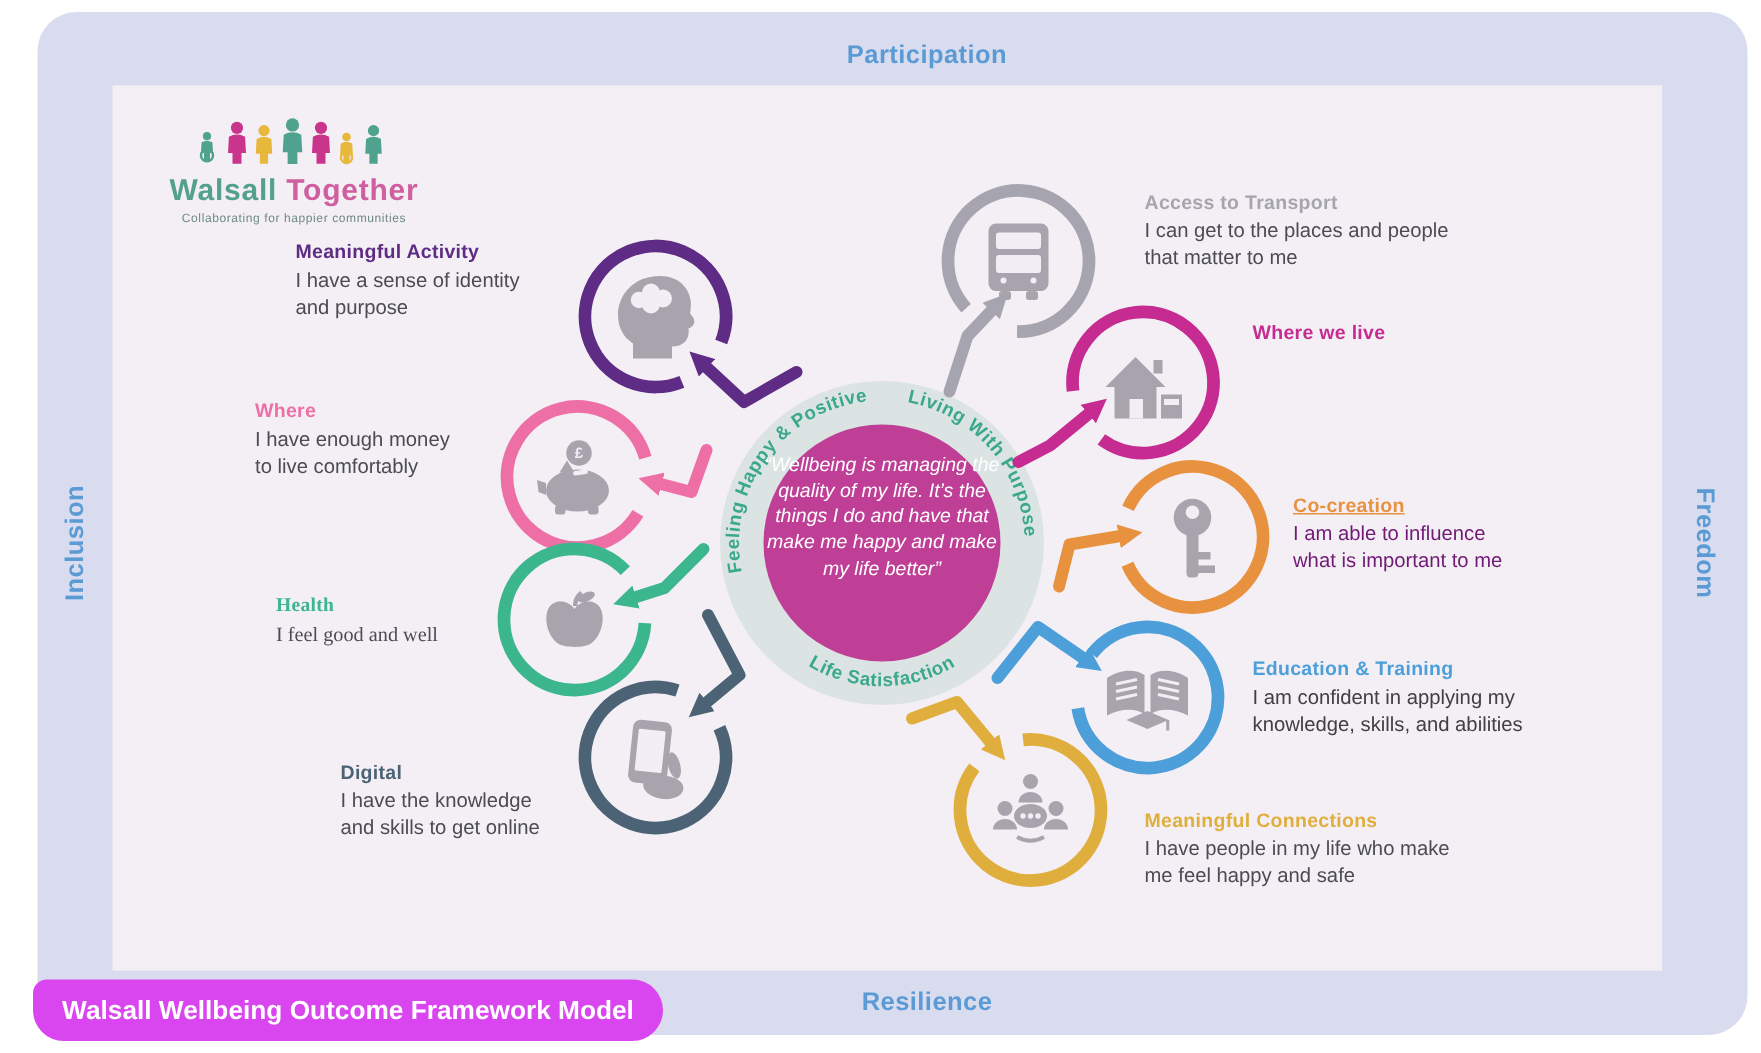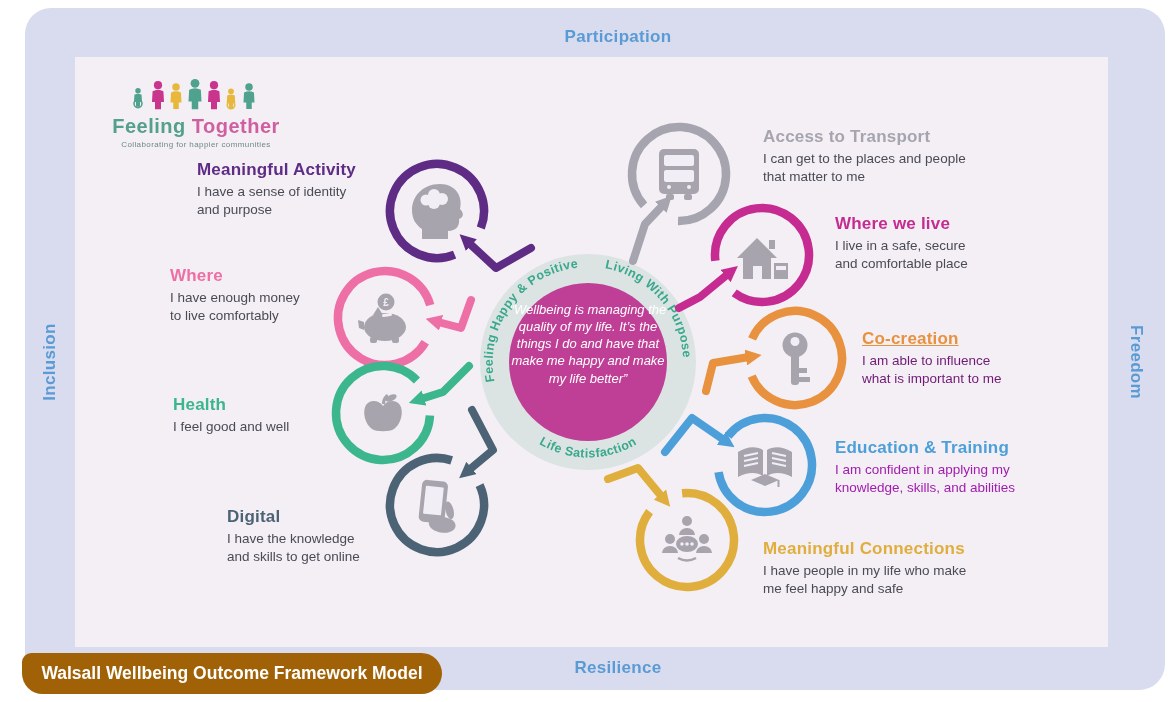--- a/index.html
+++ b/index.html
@@ -7,21 +7,21 @@
          font-family:"Liberation Sans", sans-serif;}
   .frame{position:absolute;left:25px;top:8px;width:1140px;height:682px;border-radius:26px;}
   .inner{position:absolute;left:75px;top:57px;width:1033px;height:590px;}
   .edge{position:absolute;font-weight:bold;font-size:17px;letter-spacing:.3px;}
   .edge.h{left:25px;width:1140px;text-align:center;padding-left:23px;}
   .edge.v{white-space:nowrap;}
   .diagram{position:absolute;left:0;top:0;width:1174px;height:702px;}
   .quote{position:absolute;left:509px;top:301px;width:158px;text-align:center;color:#ffffff;
          font-weight:normal;font-style:italic;font-size:13px;line-height:1.32;}
   .outcome{position:absolute;}
-  .o-title{font-weight:bold;font-size:17px;letter-spacing:.2px;}
+  .o-title{font-weight:bold;font-size:13px;letter-spacing:.2px;}
   .o-desc{font-size:13.5px;line-height:1.35;margin-top:3px;white-space:pre-line;}
   .badge{position:absolute;left:22px;top:653px;width:420px;height:41px;line-height:41px;
          text-align:center;color:#ffffff;font-weight:bold;font-size:17.5px;
          border-radius:10px 22px 22px 22px;}
   .logo{position:absolute;left:96px;top:74px;width:200px;text-align:center;}
   .logo-title{font-size:20px;font-weight:bold;letter-spacing:.5px;margin-top:1px;}
   .logo-tagline{font-size:8px;letter-spacing:.4px;margin-top:2px;}
   .arc-text{font-size:12.5px;font-weight:bold;letter-spacing:.4px;}
 </style>
 </head>
@@ -64,21 +64,21 @@
         <circle cx="0" cy="-9" r="3.4"></circle>
           <path d="M -4.5,-4 Q 0,-6.5 4.5,-4 L 5,5 L 2.5,5 L 2.5,11 L -2.5,11 L -2.5,5 L -5,5 Z"></path>
         <circle cx="0" cy="7" r="4.4" fill="none" stroke-width="1.8" stroke="#e8b83c"></circle>
       </g>
       <g transform="translate(123,23) scale(1.1)" fill="#4fa28d">
         <circle cx="0" cy="-9" r="3.4"></circle>
           <path d="M -4.5,-4 Q 0,-6.5 4.5,-4 L 5,5 L 2.5,5 L 2.5,11 L -2.5,11 L -2.5,5 L -5,5 Z"></path>
       </g>
     </svg>
     <div class="logo-title">
-      <span style="color: rgb(83, 160, 140);">Feeling</span>
+      <span style="color: rgb(83, 160, 140);">Walsall</span>
       <span style="color: rgb(207, 95, 159);">Together</span>
     </div>
     <div class="logo-tagline" style="color: rgb(110, 138, 132);">Collaborating for happier communities</div>
   </div>
 
   <svg class="diagram" viewBox="0 0 1174 702">
     <defs>
       <marker id="m0" viewBox="0 0 10 10" refX="2" refY="5" markerWidth="2" markerHeight="2" orient="auto">
           <path d="M0,0 L10,5 L0,10 Z" fill="#5e2b85"></path>
         </marker>
@@ -247,50 +247,48 @@
   <div class="outcome" style="left:197px;top:160px;">
     <div class="o-title" style="color: rgb(94, 43, 133);">Meaningful Activity</div>
     <div class="o-desc" style="color: rgb(75, 75, 85);">I have a sense of identity
 and purpose</div>
   </div>
   <div class="outcome" style="left:170px;top:266px;">
     <div class="o-title" style="color: rgb(238, 111, 165);">Where</div>
     <div class="o-desc" style="color: rgb(75, 75, 85);">I have enough money
 to live comfortably</div>
   </div>
-  <div class="outcome" style="left:173px;top:395px;">
+  <div class="outcome" style="left:184px;top:395px;font-family:Liberation Serif, serif;">
     <div class="o-title" style="color: rgb(60, 182, 140);">Health</div>
     <div class="o-desc" style="color: rgb(75, 75, 85);">I feel good and well</div>
   </div>
   <div class="outcome" style="left:227px;top:507px;">
     <div class="o-title" style="color: rgb(76, 99, 118);">Digital</div>
     <div class="o-desc" style="color: rgb(75, 75, 85);">I have the knowledge
 and skills to get online</div>
   </div>
   <div class="outcome" style="left:763px;top:127px;">
     <div class="o-title" style="color: rgb(166, 165, 175);">Access to Transport</div>
     <div class="o-desc" style="color: rgb(75, 75, 85);">I can get to the places and people
 that matter to me</div>
   </div>
   <div class="outcome" style="left:835px;top:214px;">
     <div class="o-title" style="color: rgb(197, 43, 144);">Where we live</div>
-    <div class="o-desc" style="color: rgb(75, 75, 85);">I live in a safe, secure
-and comfortable place</div>
   </div>
   <div class="outcome" style="left:862px;top:329px;">
     <div class="o-title" style="color: rgb(232, 145, 63); text-decoration: underline;">Co-creation</div>
     <div class="o-desc" style="color: #701a75;">I am able to influence
 what is important to me</div>
   </div>
   <div class="outcome" style="left:835px;top:438px;">
     <div class="o-title" style="color: rgb(76, 159, 217);">Education &amp; Training</div>
-    <div class="o-desc" style="color: #a21caf;">I am confident in applying my
+    <div class="o-desc" style="color: #404040;">I am confident in applying my
 knowledge, skills, and abilities</div>
   </div>
   <div class="outcome" style="left:763px;top:539px;">
     <div class="o-title" style="color: rgb(223, 174, 60);">Meaningful Connections</div>
     <div class="o-desc" style="color: rgb(75, 75, 85);">I have people in my life who make
 me feel happy and safe</div>
   </div>
 
-  <div class="badge" style="background: #a16207; text-align: center;">Walsall Wellbeing Outcome Framework Model</div>
+  <div class="badge" style="background: #d946ef; text-align: center;">Walsall Wellbeing Outcome Framework Model</div>
 
 </div>
 
 </body></html>

